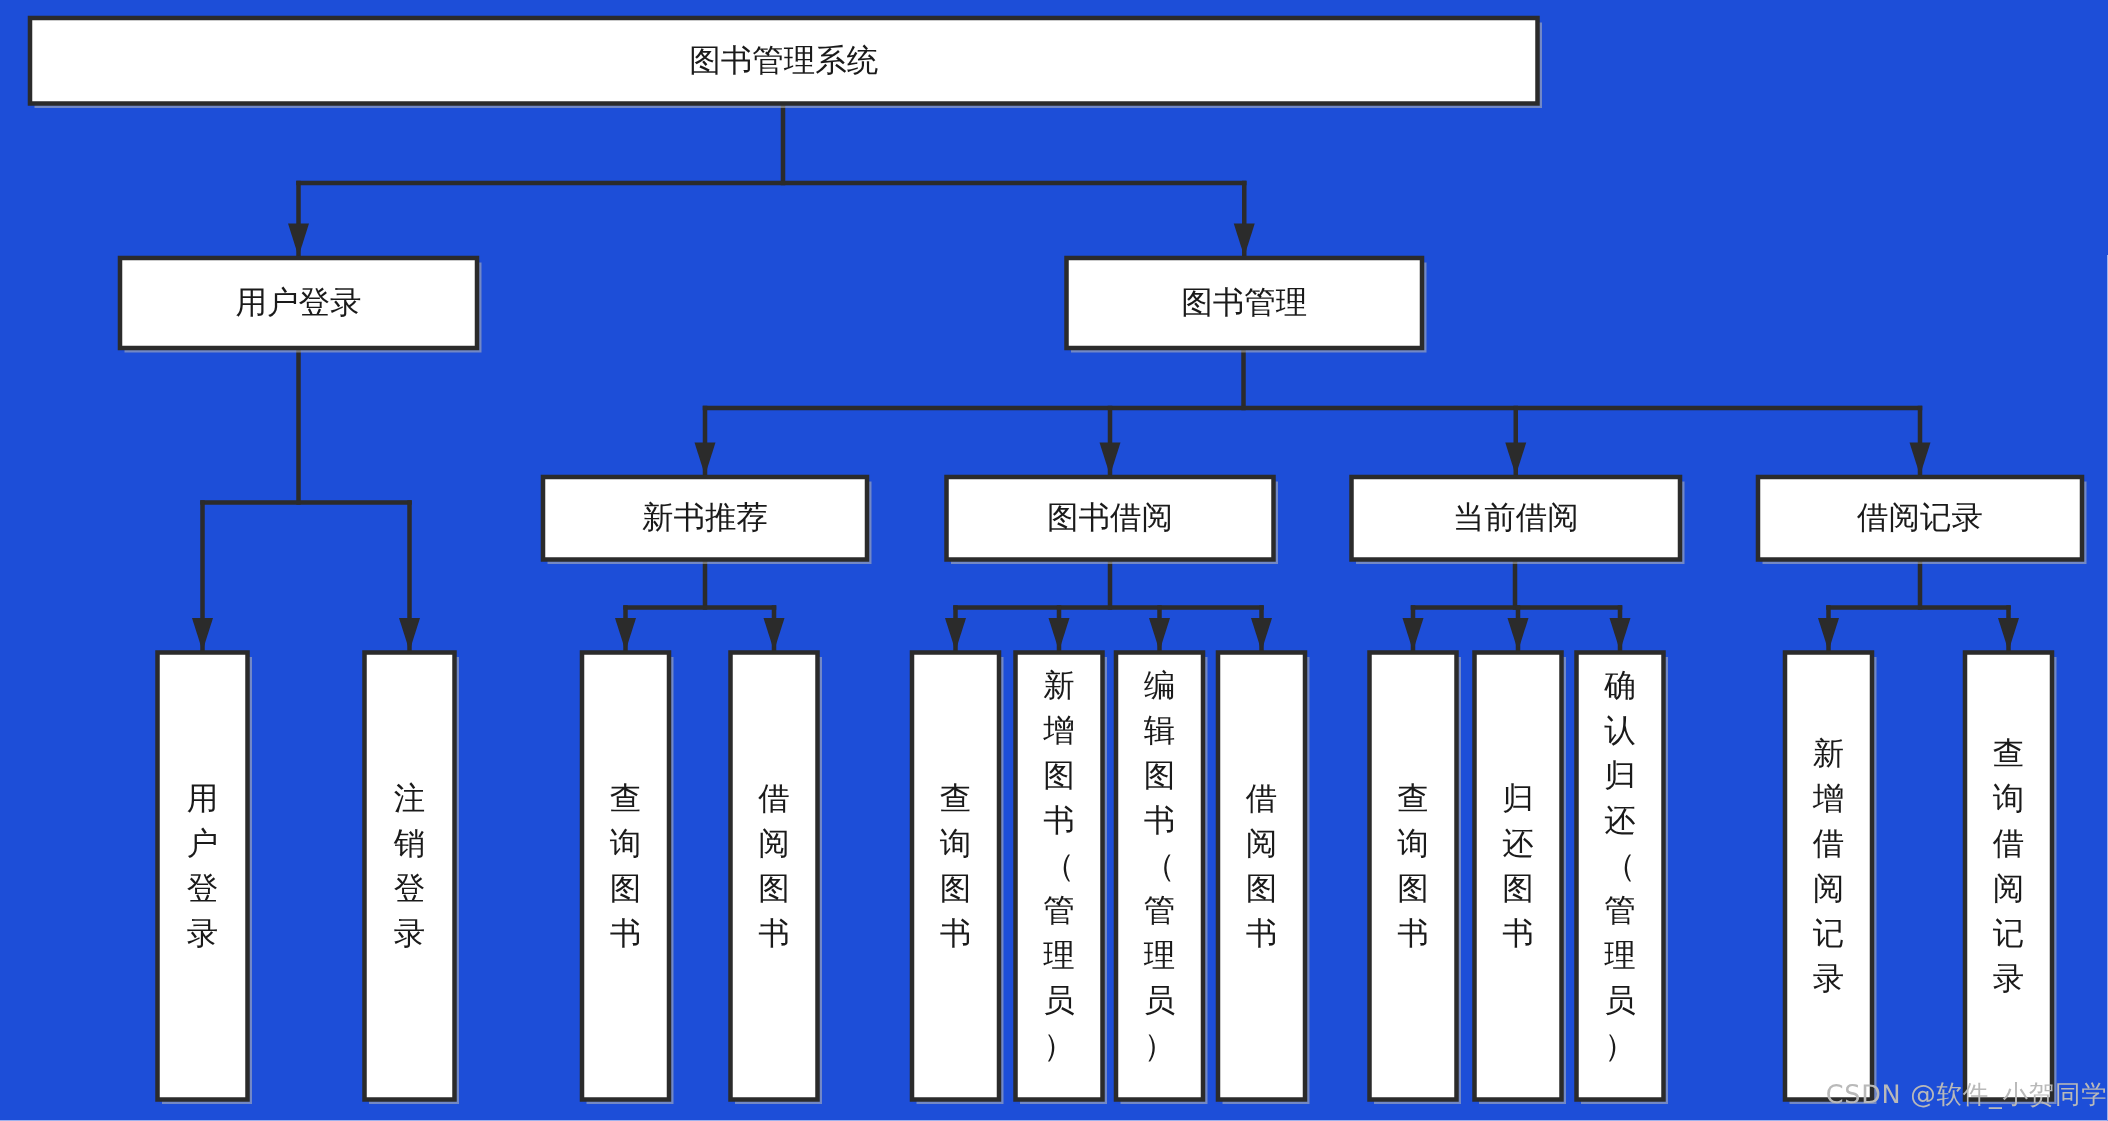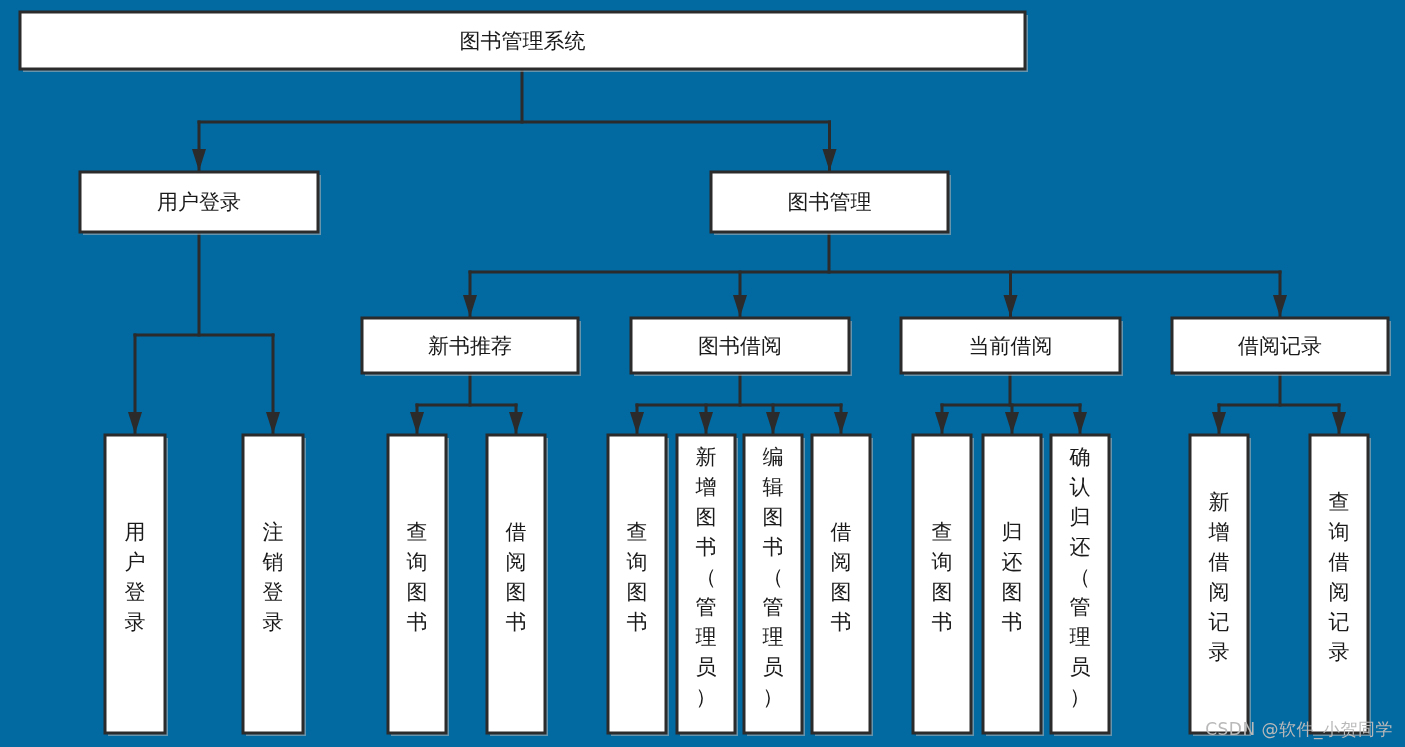--- a/index.html
+++ b/index.html
@@ -8,21 +8,21 @@
     padding: 0;
     background: #ffffff;
   }
   body {
     font-family: "DejaVu Sans", "Liberation Sans", sans-serif;
   }
   #diagram-root {
     position: relative;
     width: 1405px;
     height: 747px;
-    background: #0369a1;
+    background: #1d4ed8;
     overflow: hidden;
   }
   svg.diagram-canvas {
     position: absolute;
     left: 0;
     top: 0;
     width: 1405px;
     height: 747px;
     display: block;
   }
@@ -52,21 +52,21 @@
     dominant-baseline: middle;
   }
   .node-label-vertical {
     fill: #1a1a1a;
     font-family: "DejaVu Sans", "Liberation Sans", sans-serif;
     font-size: 21px;
     text-anchor: middle;
   }
   .watermark {
     position: absolute;
-    right: 12px;
+    right: 0;
     bottom: 6px;
     color: #b9b9b9;
     font-size: 17px;
     font-family: "DejaVu Sans", "Liberation Sans", sans-serif;
     white-space: nowrap;
     letter-spacing: 0.5px;
     user-select: none;
   }
 </style>
 </head>

